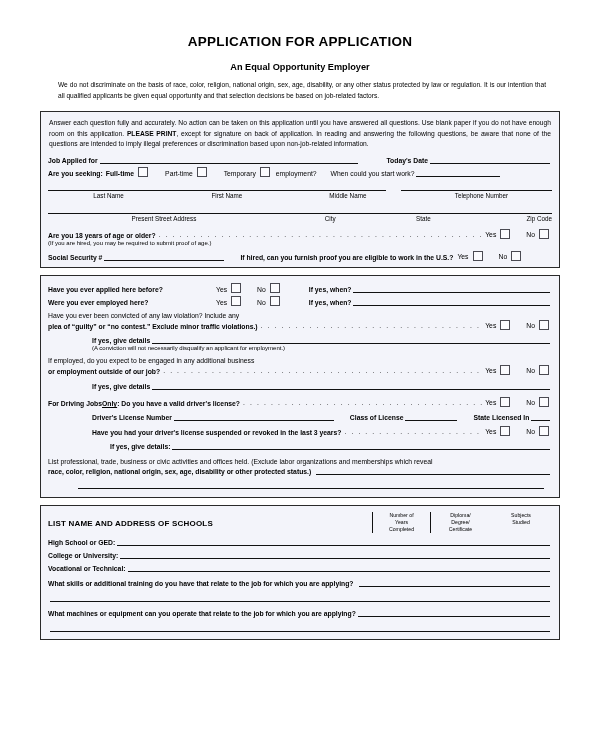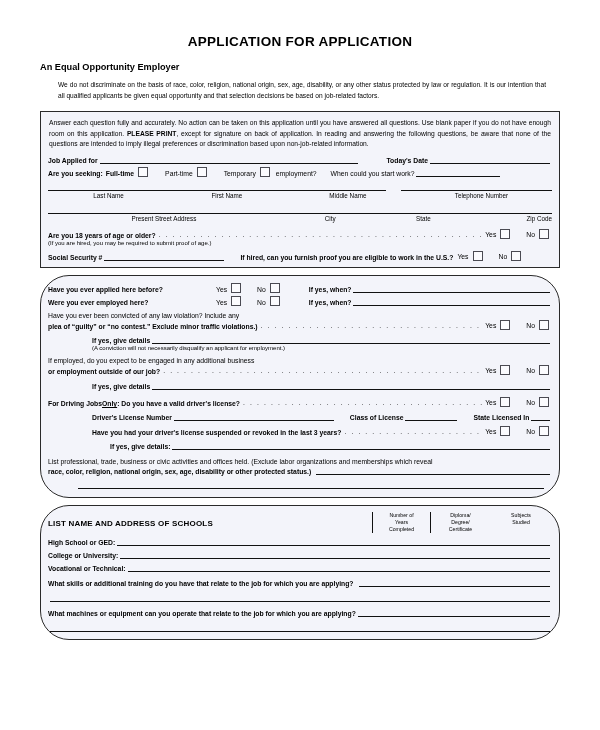--- a/index.html
+++ b/index.html
@@ -25,40 +25,40 @@
 
   
   .doc-title {
     text-align: center;
     font-size: 13.5px;
     font-weight: bold;
     letter-spacing: .3px;
     margin: 8px 0 0 0;
   }
   .doc-subtitle {
-    text-align: left;
+    text-align: center;
     font-size: 9.2px;
     font-weight: bold;
     margin: 13px 0 0 0;
   }
   .eeo-text {
     font-size: 6.6px;
     line-height: 1.65;
     text-align: justify;
     margin: 8px 14px 0 18px;
   }
 
   
   .box {
     border: 1.4px solid #2a2a2a;
     background: #f3f4fa;
     box-sizing: border-box;
     padding: 5px 7px 6px 7px;
   }
-  .box + .box { margin-top: 7px; border-radius: 29px; }
+  .box + .box { margin-top: 7px; }
   #box-instructions { margin-top: 9px; }
 
   .intro-text {
     font-size: 6.7px;
     line-height: 1.62;
     text-align: justify;
     margin: 1px 1px 0 1px;
   }
   .intro-text b { font-weight: bold; }
 

